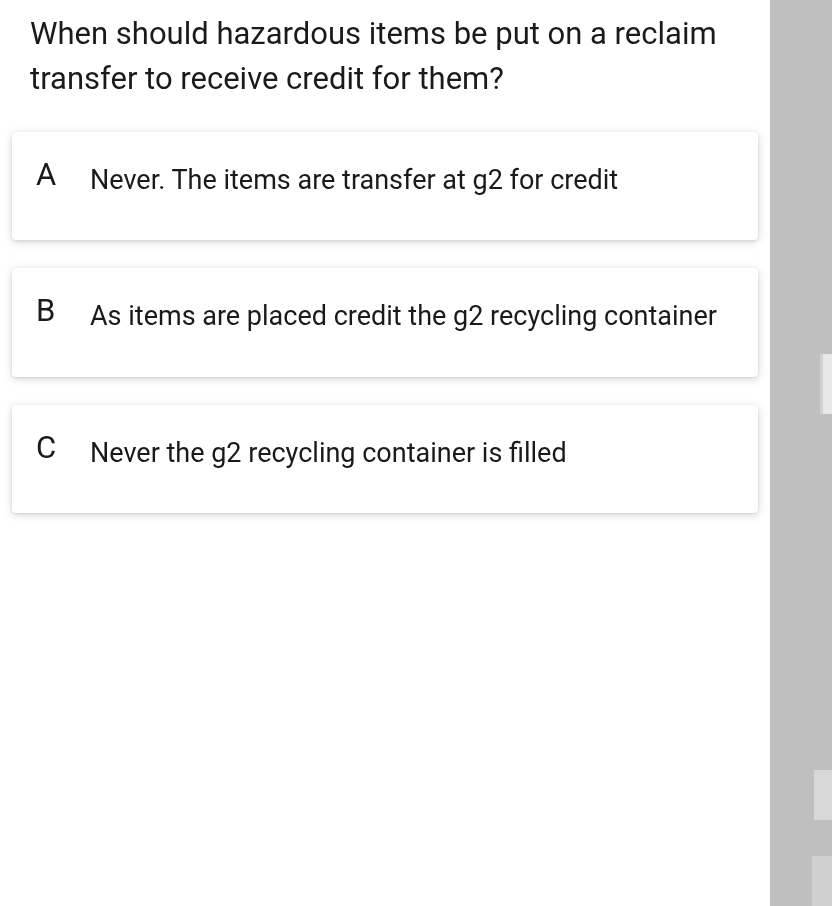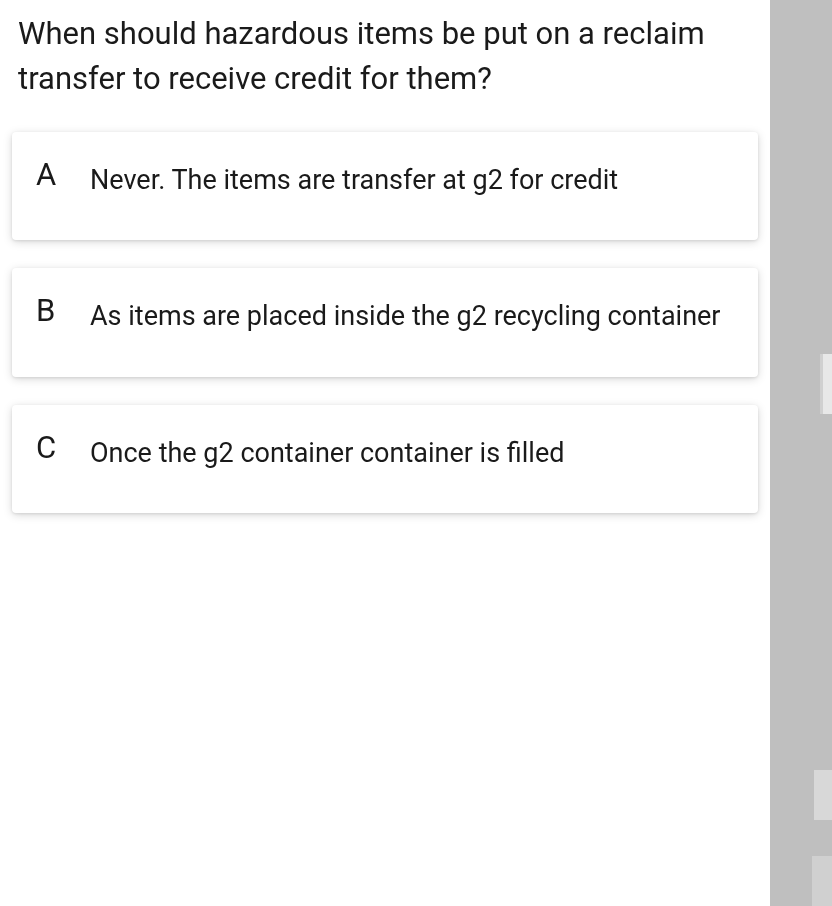--- a/index.html
+++ b/index.html
@@ -17,21 +17,21 @@
     }
     .main-container {
       padding: 0;
       width: 770px;
     }
     .question-text {
       font-size: 31px;
       font-weight: 400;
       color: #1a1a1a;
       line-height: 1.45;
-      padding: 12px 30px 30px 18px;
+      padding: 12px 30px 30px 30px;
     }
     .options-container {
       display: flex;
       flex-direction: column;
       gap: 28px;
       padding: 0 12px;
     }
     .option-card {
       background: #ffffff;
       border-radius: 4px;
@@ -97,26 +97,26 @@
   <div class="question-text">When should hazardous items be put on a reclaim transfer to receive credit for them?</div>
 
   <div class="options-container">
     <div class="option-card">
       <div class="option-letter">A</div>
       <div class="option-text">Never. The items are transfer at g2 for credit</div>
     </div>
 
     <div class="option-card">
       <div class="option-letter">B</div>
-      <div class="option-text">As items are placed inside the g2 recycling container</div>
+      <div class="option-text">As items are placed credit the g2 recycling container</div>
     </div>
 
     <div class="option-card">
       <div class="option-letter">C</div>
-      <div class="option-text">Once the g2 container container is filled</div>
+      <div class="option-text">Never the g2 recycling container is filled</div>
     </div>
   </div>
 </div>
 
 <div class="right-sidebar">
   <div class="sidebar-mark-1"></div>
   <div class="sidebar-mark-2"></div>
   <div class="sidebar-mark-3"></div>
 </div>
 

